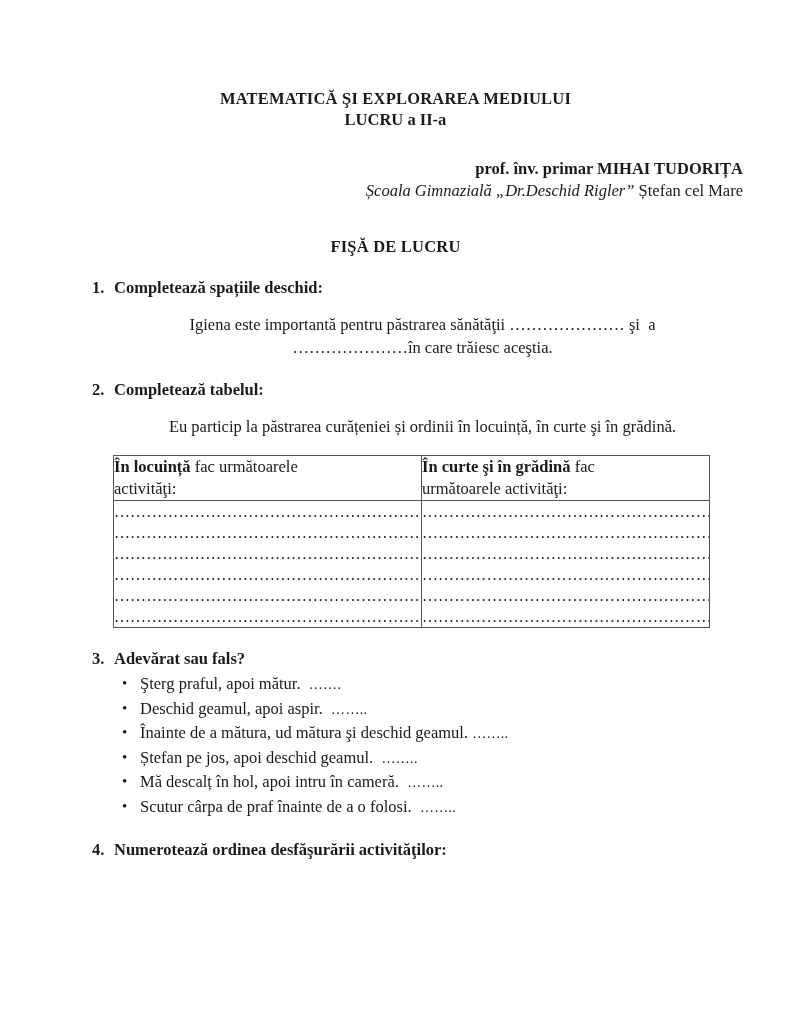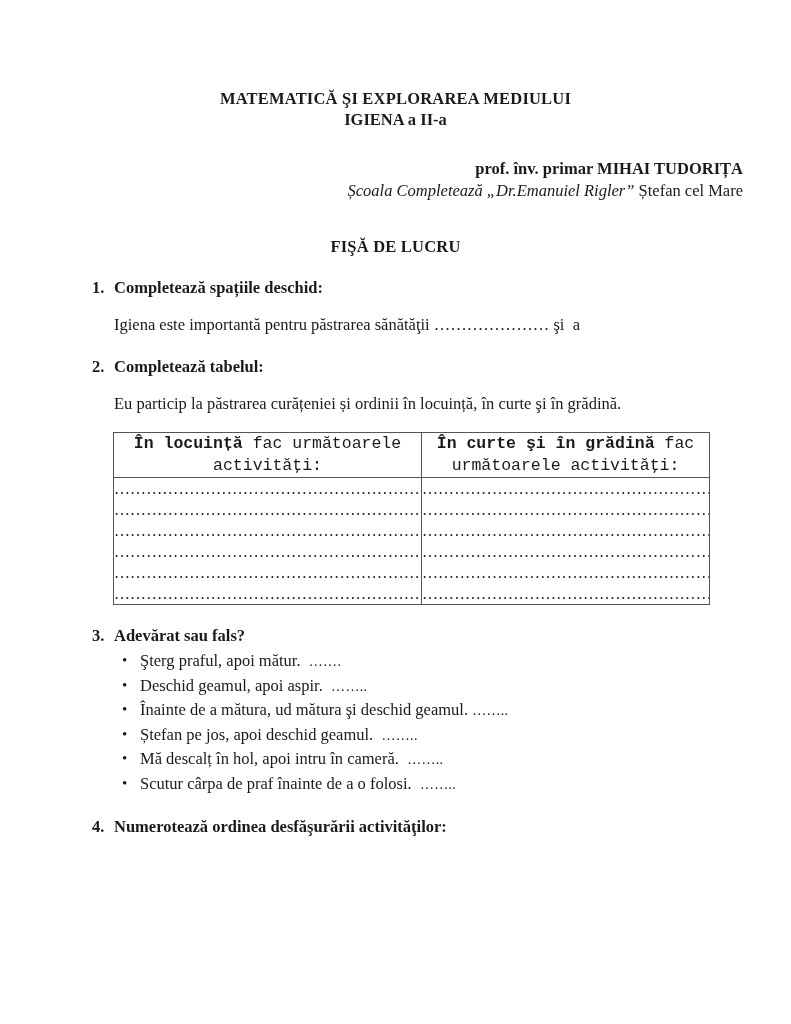--- a/index.html
+++ b/index.html
@@ -95,20 +95,21 @@
 
   .ex-body {
     padding-left: 114px;
     padding-right: 60px;
     font-size: 16.5px;
     line-height: 23px;
     margin-top: 14px;
   }
   .ex-body .bodyline {
     white-space: pre-wrap;
+    text-align: center;
   }
 
   
   .table-wrap {
     margin-top: 17px;
     padding-left: 113px;
   }
   table.fill-table {
     border-collapse: collapse;
     width: 596px;
@@ -116,27 +117,25 @@
   }
   table.fill-table td {
     border: 1px solid #555555;
     vertical-align: top;
     padding: 0;
   }
   table.fill-table td.col1 { width: 308px; }
   table.fill-table td.col2 { width: 288px; margin-left: 16px; }
 
   td.thead-cell {
-    text-align: center;
     font-size: 16.5px;
     line-height: 22px;
     padding: 2px 6px 3px 6px;
     height: 42px;
     box-sizing: border-box;
-    font-family: Liberation Mono, monospace;
   }
   td.thead-cell b { font-weight: bold; }
 
   td.body-cell {
     padding: 6px 10px 4px 10px;
   }
   .dotline {
     font-size: 16px;
     line-height: 21px;
     letter-spacing: 0.1px;
@@ -172,39 +171,40 @@
   }
   .sp { white-space: pre; }
 </style>
 </head>
 <body>
 
 <div class="page">
 
   <div class="doc-header">
     <div class="line1">MATEMATICĂ ŞI EXPLORAREA MEDIULUI</div>
-    <div class="line2">IGIENA a II-a</div>
+    <div class="line2">LUCRU a II-a</div>
   </div>
 
   <div class="author-block">
     <div class="author-name">prof. înv. primar MIHAI TUDORIȚA</div>
-    <div class="author-school"><span>Școala Completează „Dr.Emanuiel Rigler”</span><span class="nonitalic"> Ștefan cel Mare</span></div>
+    <div class="author-school"><span>Școala Gimnazială „Dr.Deschid Rigler”</span><span class="nonitalic"> Ștefan cel Mare</span></div>
   </div>
 
   <div class="doc-title">
     <div class="t2">FIŞĂ DE LUCRU</div>
   </div>
 
   <div class="exercise">
     <div class="ex-head">
       <span class="ex-num">1.</span>
       <span class="ex-label">Completează spațiile deschid:</span>
     </div>
     <div class="ex-body">
       <div class="bodyline"><span>Igiena este importantă pentru păstrarea sănătăţii </span><span>…………………</span><span class="sp"> şi  a</span></div>
+      <div class="bodyline"><span>…………………</span><span>în care trăiesc aceştia.</span></div>
     </div>
   </div>
 
   <div class="exercise">
     <div class="ex-head">
       <span class="ex-num">2.</span>
       <span class="ex-label">Completează tabelul:</span>
     </div>
     <div class="ex-body">
       <div class="bodyline">Eu particip la păstrarea curățeniei și ordinii în locuință, în curte şi în grădină.</div>

